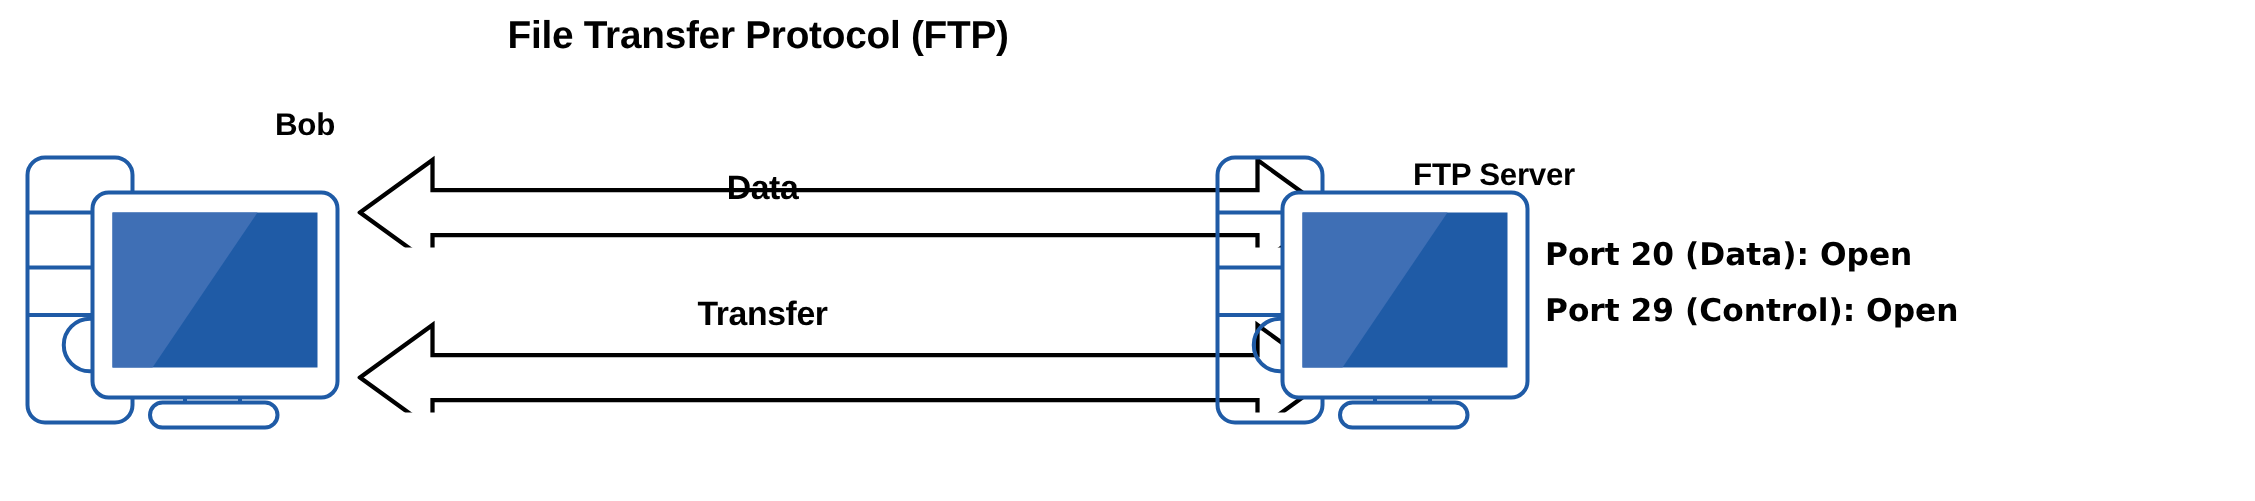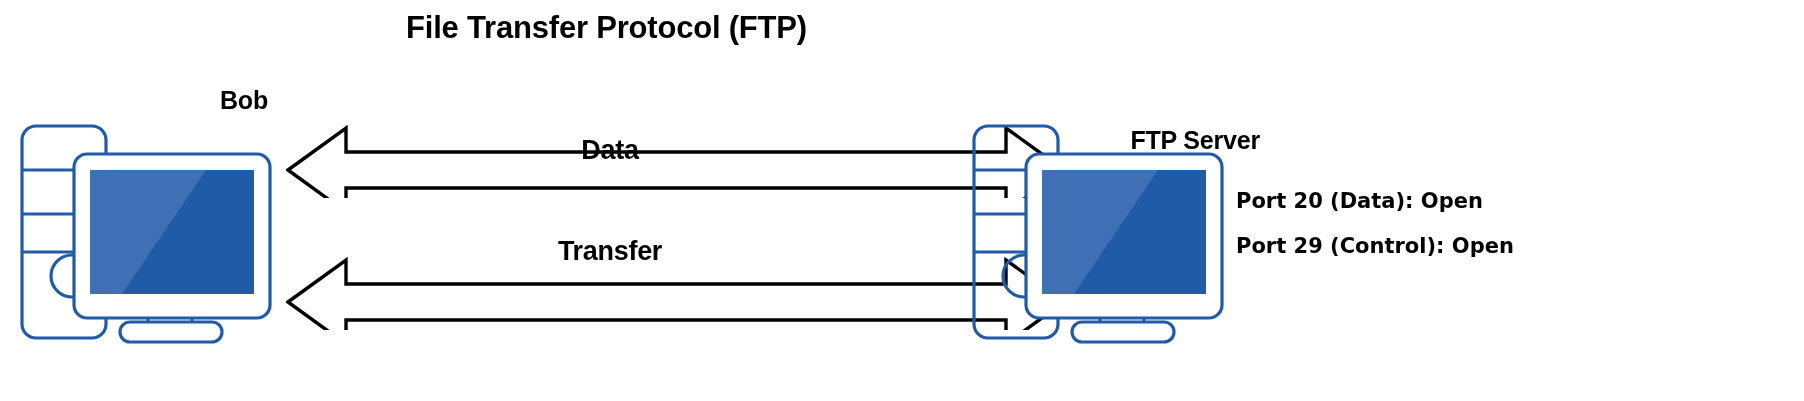--- a/index.html
+++ b/index.html
@@ -51,21 +51,21 @@
     color: #000000;
     text-align: center;
     font-family: "Liberation Sans", sans-serif;
     letter-spacing: -0.3px;
   }
   #data-label    { left: 290px; top: 103px; width: 640px; margin-top: 32px; }
   #control-label { left: 290px; top: 236px; width: 640px; }
 
   
   .port-line {
-    font-size: 21px;
+    font-size: 25px;
     font-weight: bold;
     color: #000000;
     white-space: nowrap;
     font-family: "DejaVu Sans", sans-serif;
   }
   #port-data-line    { left: 1236px; top: 189px; }
   #port-control-line { left: 1236px; top: 234px; }
 
   
   .computer-icon { }

